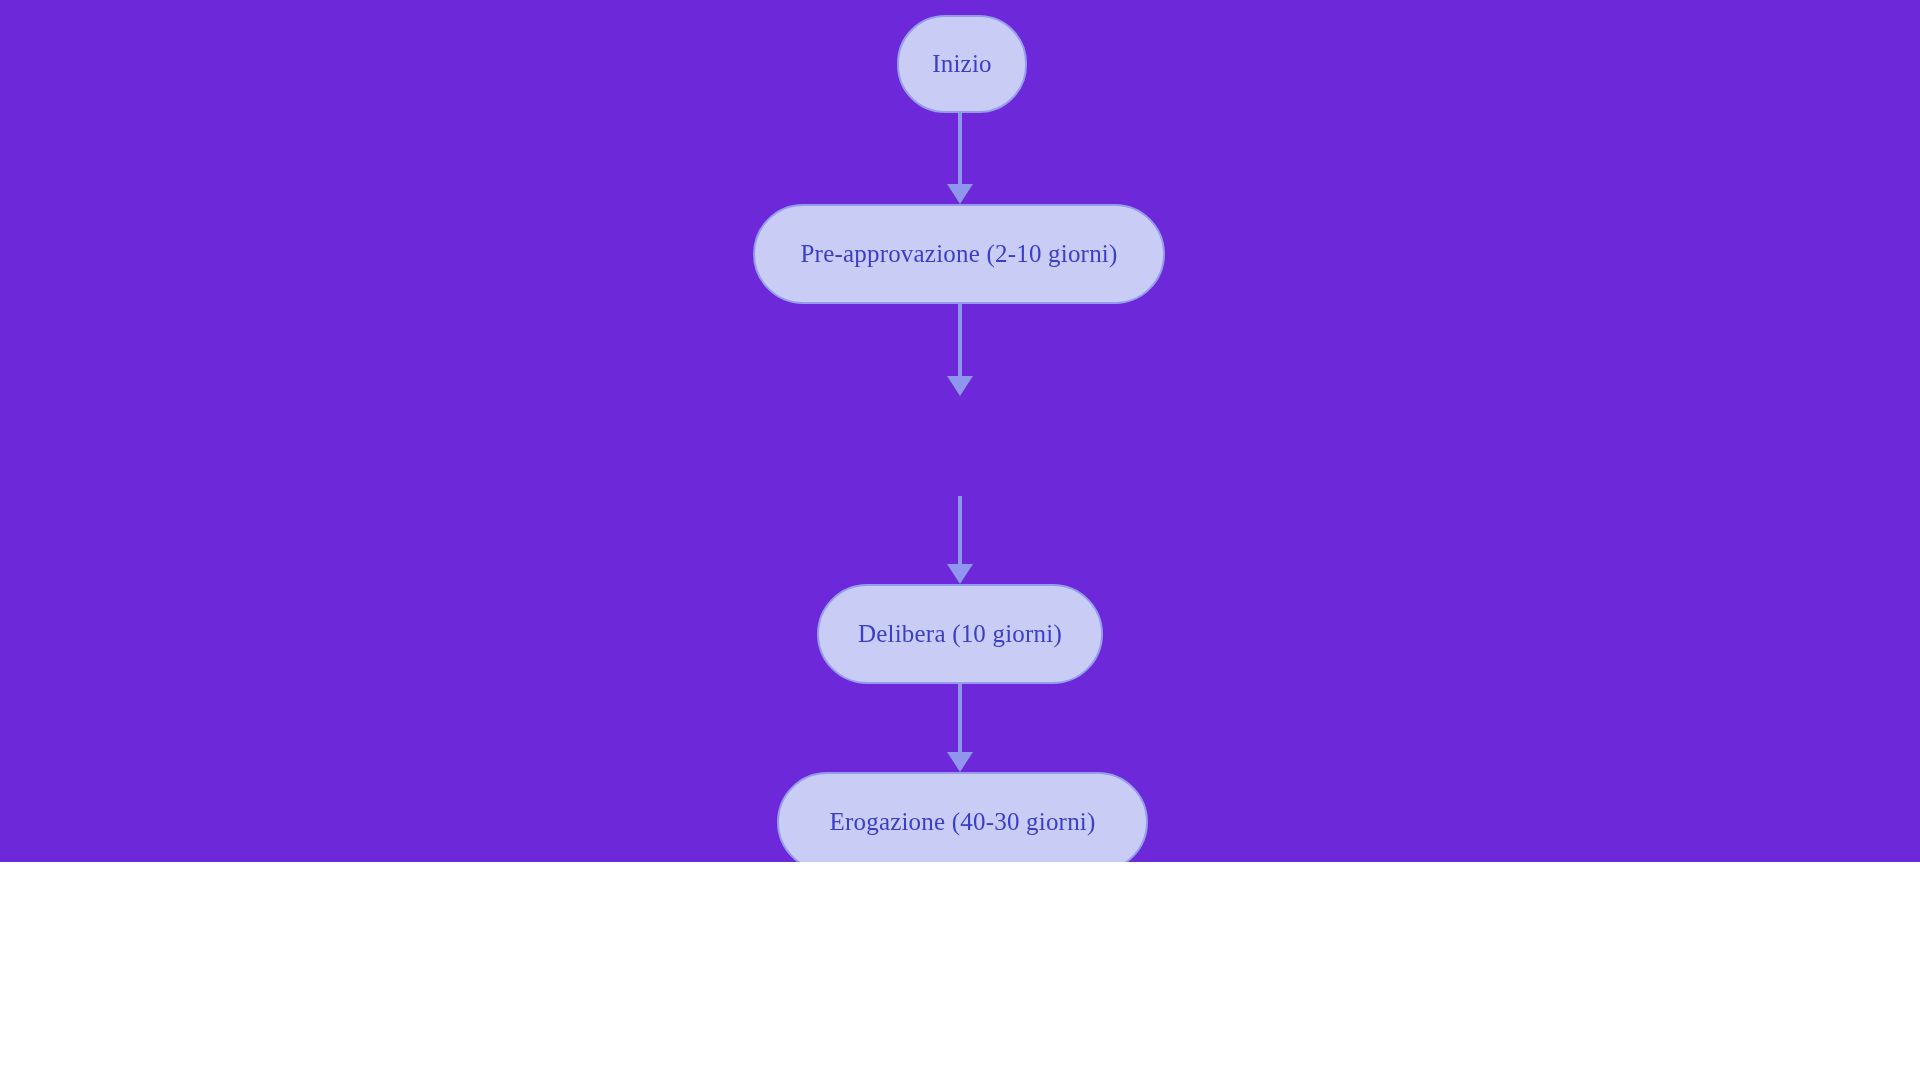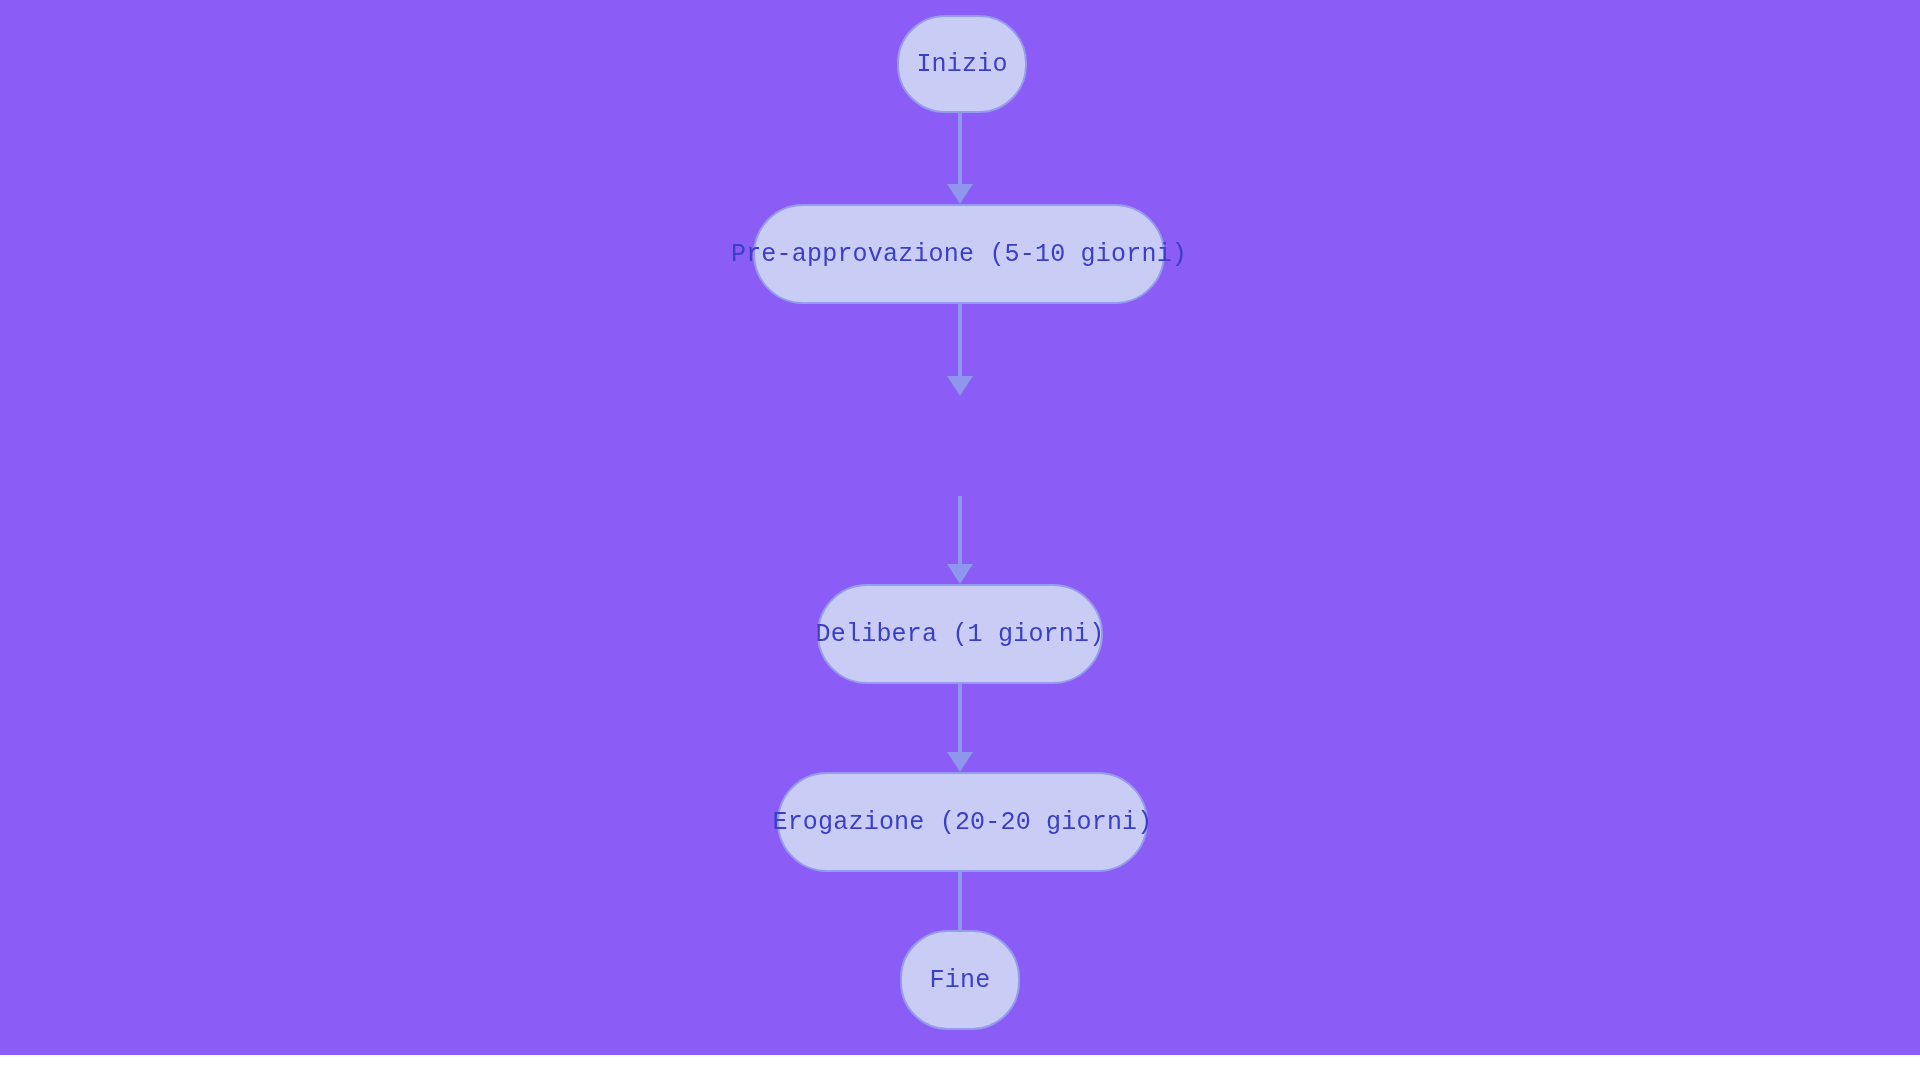--- a/index.html
+++ b/index.html
@@ -3,24 +3,24 @@
 <meta charset="utf-8">
 <style>
   html, body {
     margin: 0;
     padding: 0;
     background: #ffffff;
   }
   .stage {
     position: relative;
     width: 1920px;
-    height: 1055px;
-    background: #8b5cf6;
+    height: 862px;
+    background: #6d28d9;
     overflow: hidden;
-    font-family: Liberation Mono, monospace;
+    font-family: Liberation Serif, serif;
   }
   .node {
     position: absolute;
     box-sizing: border-box;
     background: #c9cdf6;
     border: 2px solid #959bee;
     display: flex;
     align-items: center;
     justify-content: center;
     text-align: center;
@@ -83,45 +83,45 @@
   <div class="node terminal" id="node-start">
     <span>Inizio</span>
   </div>
 
   <div class="arrow" id="arrow-1">
     <div class="arrow-line"></div>
     <div class="arrow-head"></div>
   </div>
 
   <div class="node process" id="node-pre">
-    <span>Pre-approvazione (5-10 giorni)</span>
+    <span>Pre-approvazione (2-10 giorni)</span>
   </div>
 
   <div class="arrow" id="arrow-2">
     <div class="arrow-line"></div>
     <div class="arrow-head"></div>
   </div>
 
 
   <div class="arrow" id="arrow-3">
     <div class="arrow-line"></div>
     <div class="arrow-head"></div>
   </div>
 
   <div class="node process" id="node-delib">
-    <span>Delibera (1 giorni)</span>
+    <span>Delibera (10 giorni)</span>
   </div>
 
   <div class="arrow" id="arrow-4">
     <div class="arrow-line"></div>
     <div class="arrow-head"></div>
   </div>
 
   <div class="node process" id="node-erog">
-    <span>Erogazione (20-20 giorni)</span>
+    <span>Erogazione (40-30 giorni)</span>
   </div>
 
   <div class="arrow" id="arrow-5">
     <div class="arrow-line"></div>
     <div class="arrow-head"></div>
   </div>
 
   <div class="node terminal" id="node-end">
     <span>Fine</span>
   </div>

